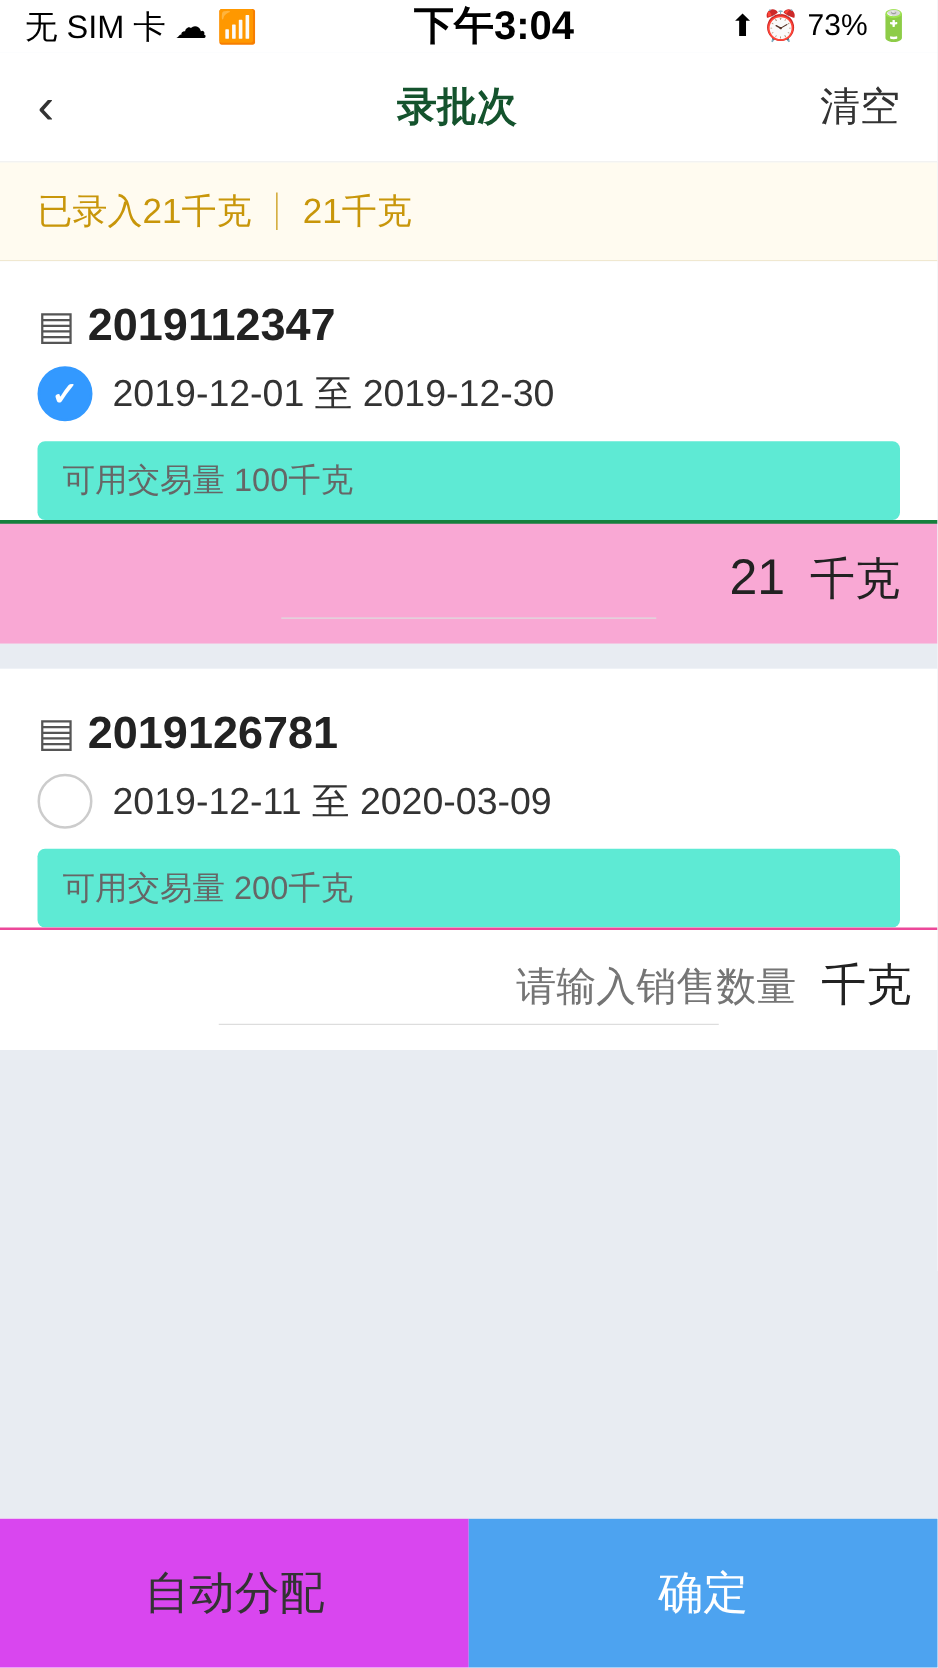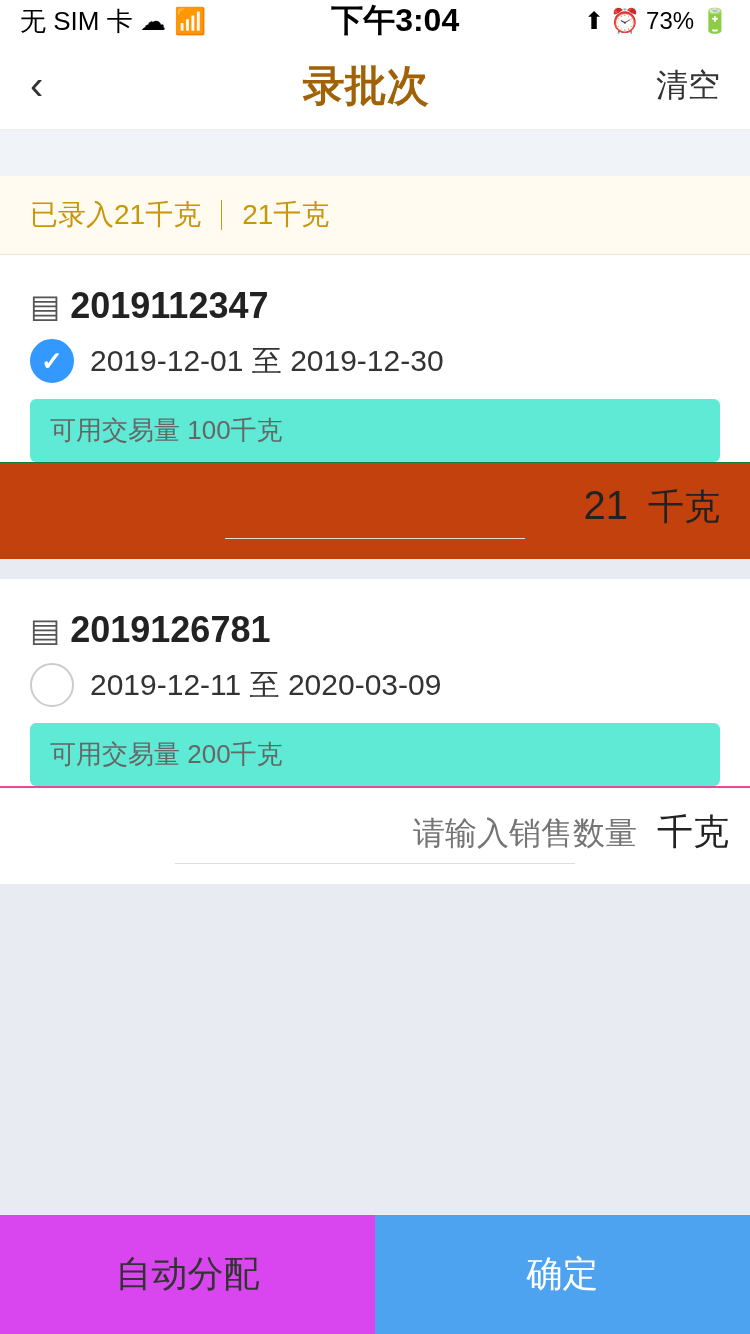--- a/index.html
+++ b/index.html
@@ -37,40 +37,39 @@
       justify-content: space-between;
       padding: 0 30px;
       border-bottom: 1px solid #eee;
     }
     .nav-back {
       font-size: 40px;
       color: #333;
       cursor: pointer;
     }
     .nav-title {
-      font-size: 42px;
+      font-size: 32px;
       font-weight: 600;
-      color: #a16207;
+      color: #14532d;
       margin-left: 32px;
     }
     .nav-clear {
       font-size: 32px;
       color: #333;
       cursor: pointer;
     }
 
     
     .summary-bar {
       background: #fffbf0;
       padding: 20px 30px;
       display: flex;
       align-items: center;
       gap: 0;
       border-bottom: 1px solid #f0e8d0;
-      margin-top: 46px;
     }
     .summary-item {
       font-size: 28px;
       color: #c8960a;
       font-weight: 500;
     }
     .summary-divider {
       width: 1px;
       height: 30px;
       background: #c8960a;
@@ -134,27 +133,27 @@
       background: #5eead4;
       border-radius: 6px;
       padding: 14px 20px;
       font-size: 26px;
       color: #666;
       margin-bottom: 0;
     }
 
     
     .quantity-row {
-      background: #c2410c;
+      background: #f9a8d4;
       padding: 20px 30px;
       display: flex;
       align-items: center;
       justify-content: flex-end;
       gap: 20px;
-      border-top: 1px solid #15803d;
+      border-top: 3px solid #15803d;
     }
     .quantity-value {
       font-size: 40px;
       font-weight: 400;
       color: #222;
     }
     .quantity-unit {
       font-size: 36px;
       color: #222;
     }

